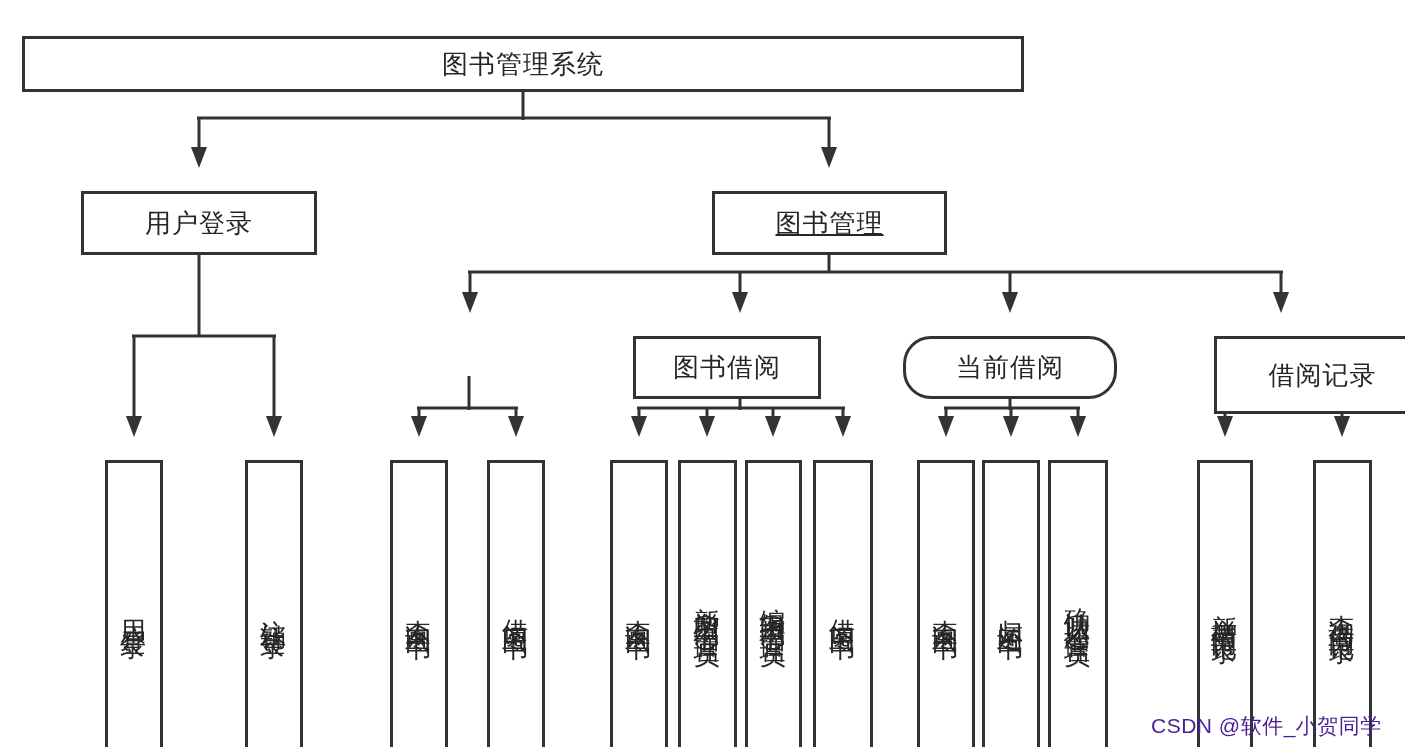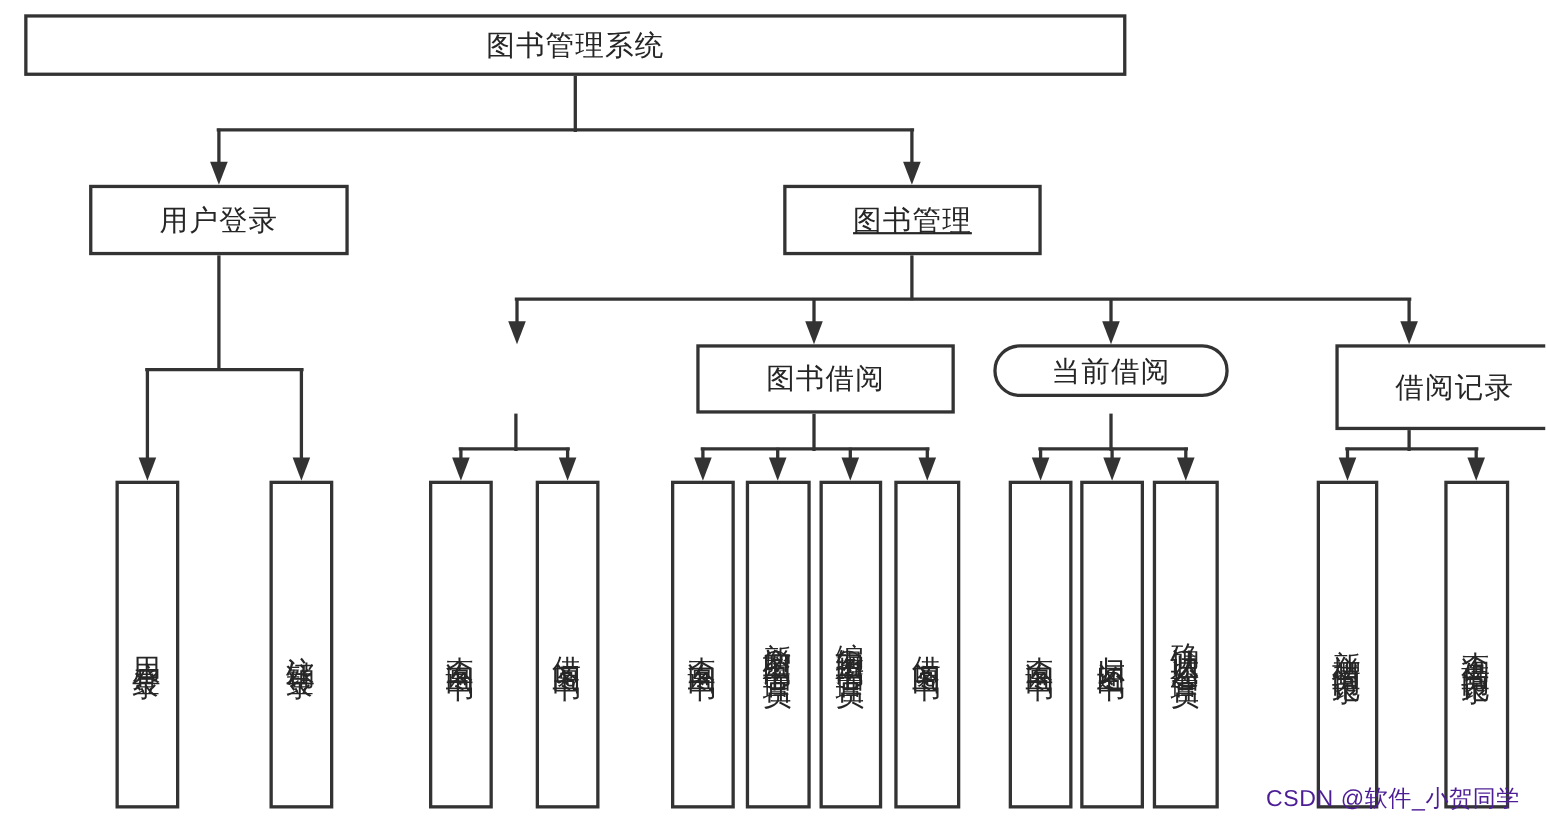--- a/index.html
+++ b/index.html
@@ -13,37 +13,38 @@
   #edges{position:absolute;left:0;top:0;width:1405px;height:747px;}
   .node{
     position:absolute;
     box-sizing:border-box;
     border:3px solid #333333;
     background:#ffffff;
     display:flex;
     align-items:center;
     justify-content:center;
     color:#262626;
+    margin-top:23px;
   }
   .node-h{font-size:26px;letter-spacing:1px;white-space:nowrap;}
   .node-v .vtext{
     writing-mode:vertical-rl;
     text-orientation:mixed;
     font-size:26px;
     letter-spacing:5px;
     white-space:nowrap;
     color:#262626;
   }
   
   #n-root       {left:22px;  top:13px;  width:1002px; height:56px;}
   #n-user-login {left:81px;  top:168px; width:236px;  height:64px;}
   #n-book-mgmt  {left:712px; top:168px; width:235px;  height:64px;text-decoration:underline;}
   #n-new-book   {left:362px; top:313px; width:215px;  height:63px;}
-  #n-book-borrow{left:633px; top:313px; width:235px;  height:63px;text-align:right;}
-  #n-cur-borrow {left:903px; top:313px; width:214px;  height:48px;border-radius:28px;}
+  #n-book-borrow{left:633px; top:313px; width:188px;  height:63px;text-align:right;}
+  #n-cur-borrow {left:903px; top:313px; width:214px;  height:63px;border-radius:28px;}
   #n-borrow-rec {left:1214px;top:313px; width:217px;  height:78px;}
   
   .leaf{top:437px;height:298px;}
   #l-a1{left:105px; width:58px;}
   #l-a2{left:245px; width:58px;}
   #l-b1{left:390px; width:58px;}
   #l-b2{left:487px; width:58px;}
   #l-c1{left:610px; width:58px;}
   #l-c2{left:678px; width:59px;}
   #l-c3{left:745px; width:57px;}

